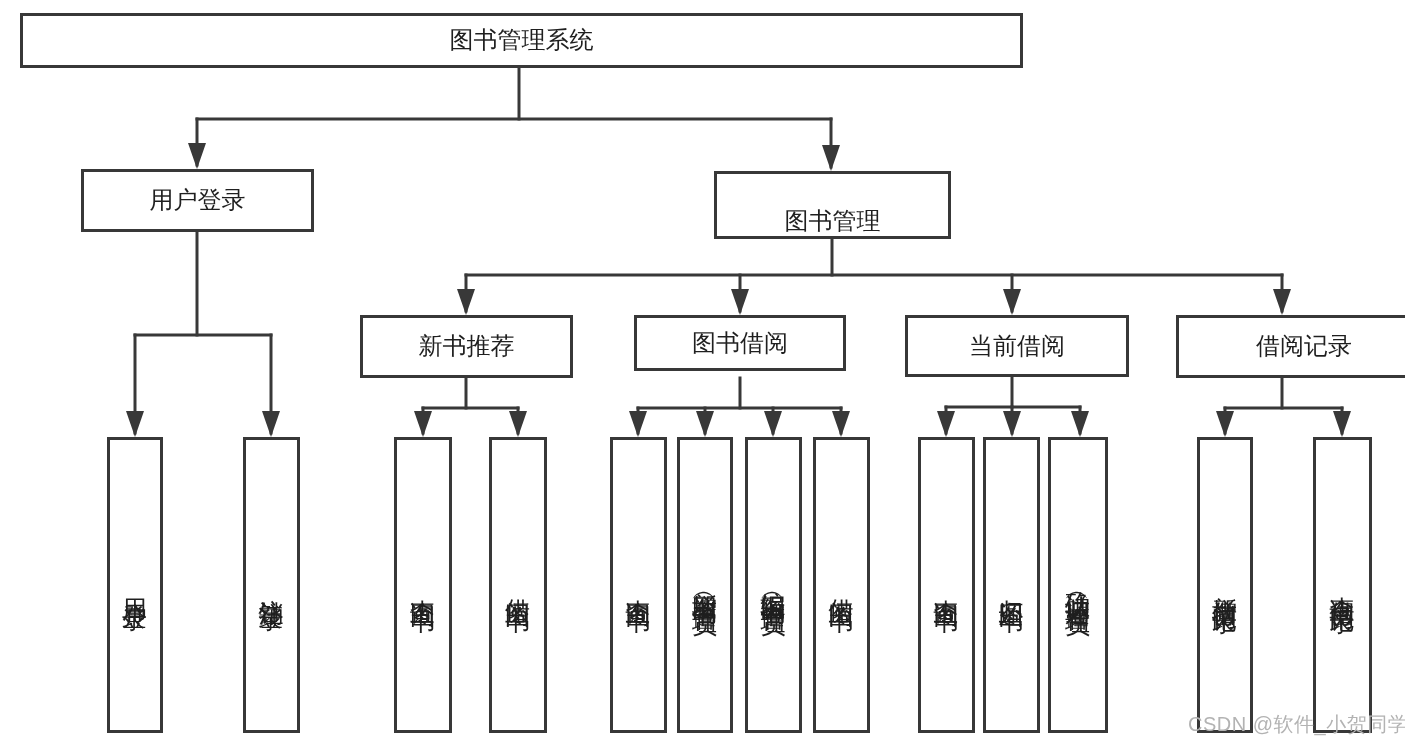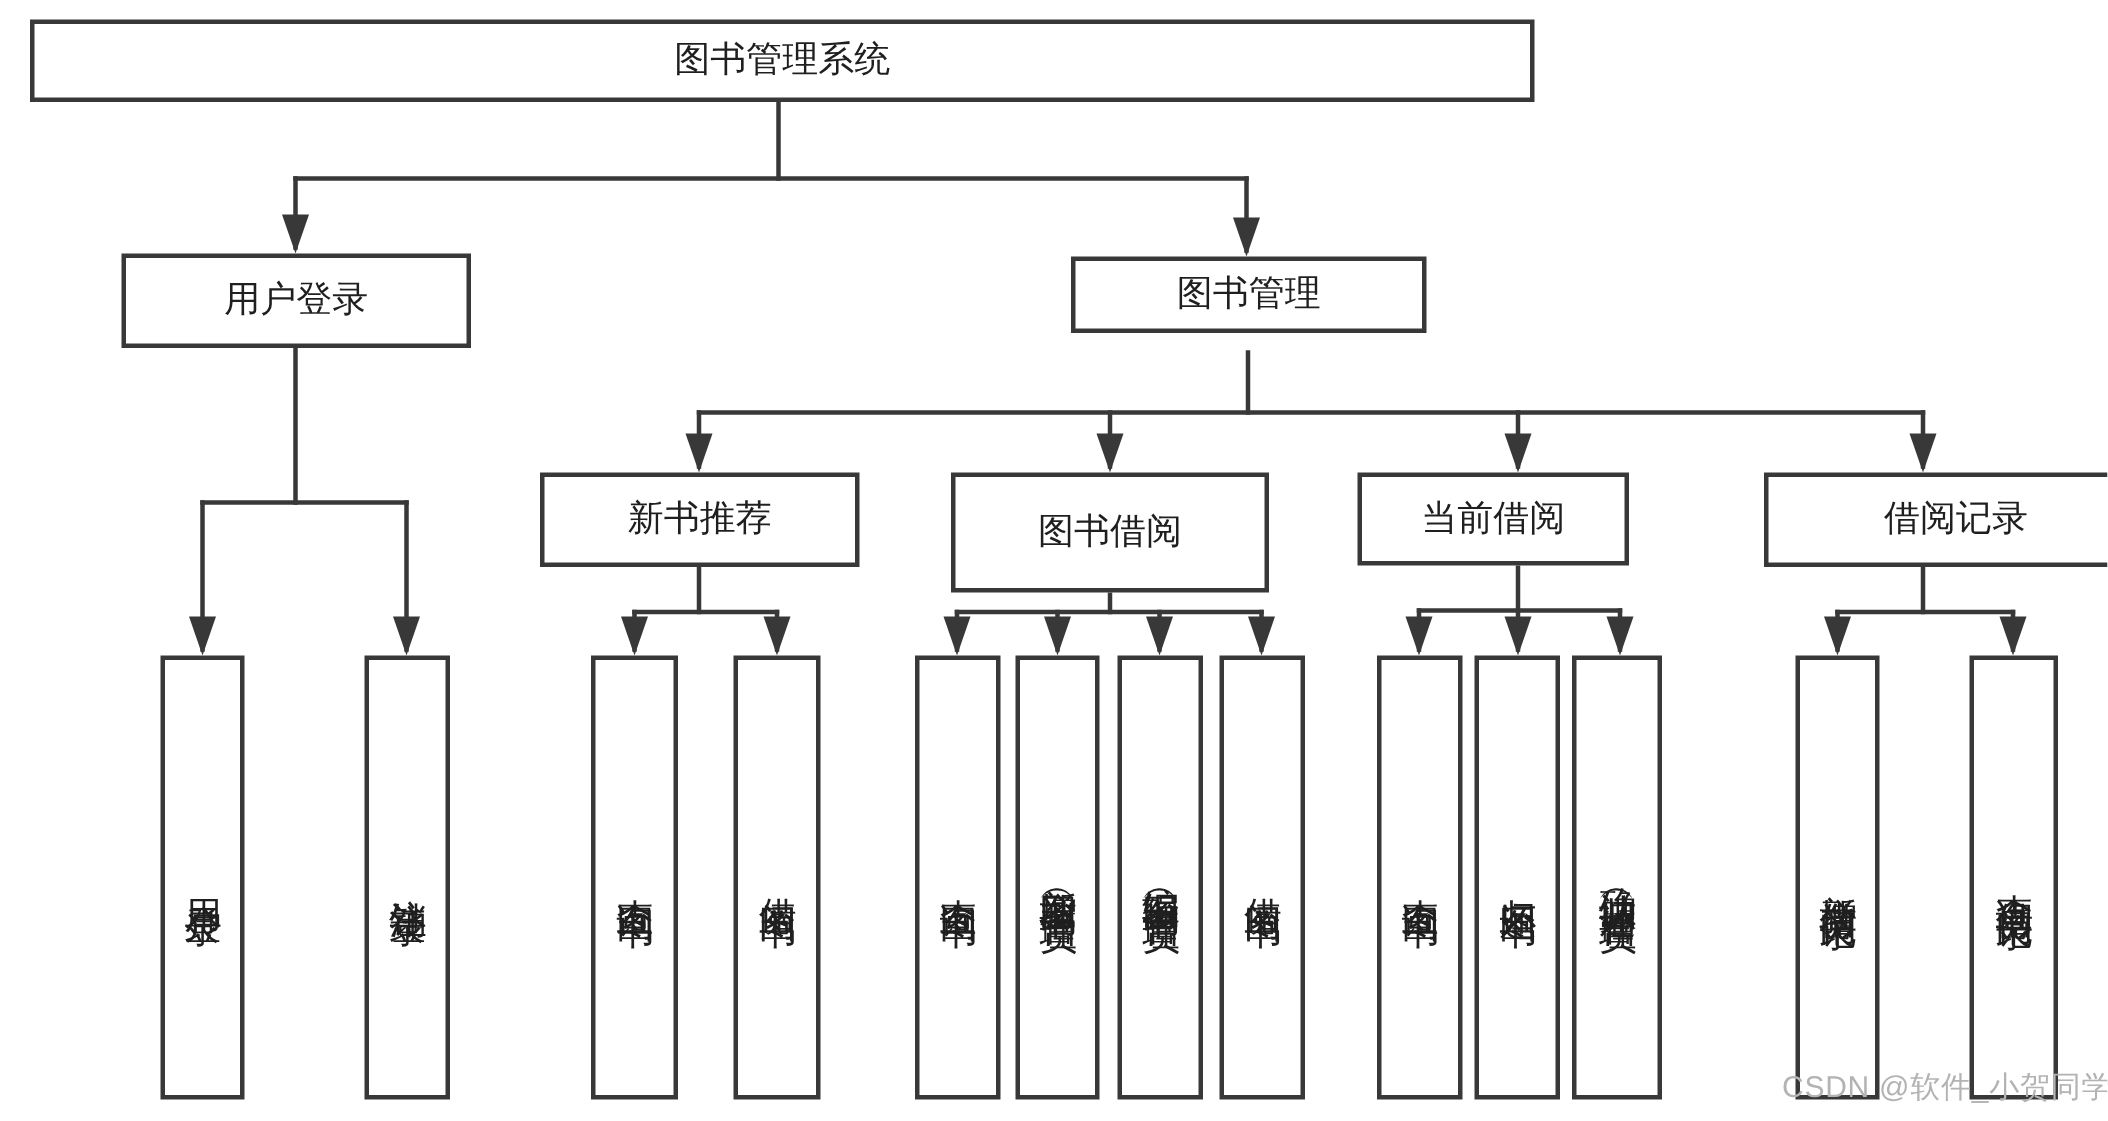--- a/index.html
+++ b/index.html
@@ -120,30 +120,30 @@
       <line x1="1342" y1="408" x2="1342" y2="433" stroke="#383838" stroke-width="3" stroke-linecap="square"></line>
       <polygon points="1333,411 1351,411 1342,437" fill="#383838"></polygon>
     </svg>
   <div id="nodes">
       <div class="node" style="left: 20px; top: 13px; width: 1003px; height: 55px;">
         <span class="node-label">图书管理系统</span>
       </div>
       <div class="node" style="left: 81px; top: 169px; width: 233px; height: 63px;">
         <span class="node-label">用户登录</span>
       </div>
-      <div class="node" style="left: 714px; top: 171px; width: 237px; height: 51px;">
+      <div class="node" style="left: 714px; top: 171px; width: 237px; height: 68px; align-items: flex-end;">
         <span class="node-label">图书管理</span>
       </div>
       <div class="node" style="left: 360px; top: 315px; width: 213px; height: 63px; justify-content: center;">
         <span class="node-label">新书推荐</span>
       </div>
-      <div class="node" style="left: 634px; top: 315px; width: 212px; height: 80px;">
+      <div class="node" style="left: 634px; top: 315px; width: 212px; height: 56px;">
         <span class="node-label">图书借阅</span>
       </div>
-      <div class="node" style="left: 905px; top: 315px; width: 181px; height: 62px;">
+      <div class="node" style="left: 905px; top: 315px; width: 224px; height: 62px;">
         <span class="node-label">当前借阅</span>
       </div>
       <div class="node" style="left: 1176px; top: 315px; width: 256px; height: 63px;">
         <span class="node-label">借阅记录</span>
       </div>
       <div class="node vertical" style="left: 107px; top: 437px; width: 56px; height: 296px;">
         <span class="node-label">用户登录</span>
       </div>
       <div class="node vertical" style="left: 243px; top: 437px; width: 57px; height: 296px;">
         <span class="node-label">注销登录</span>

